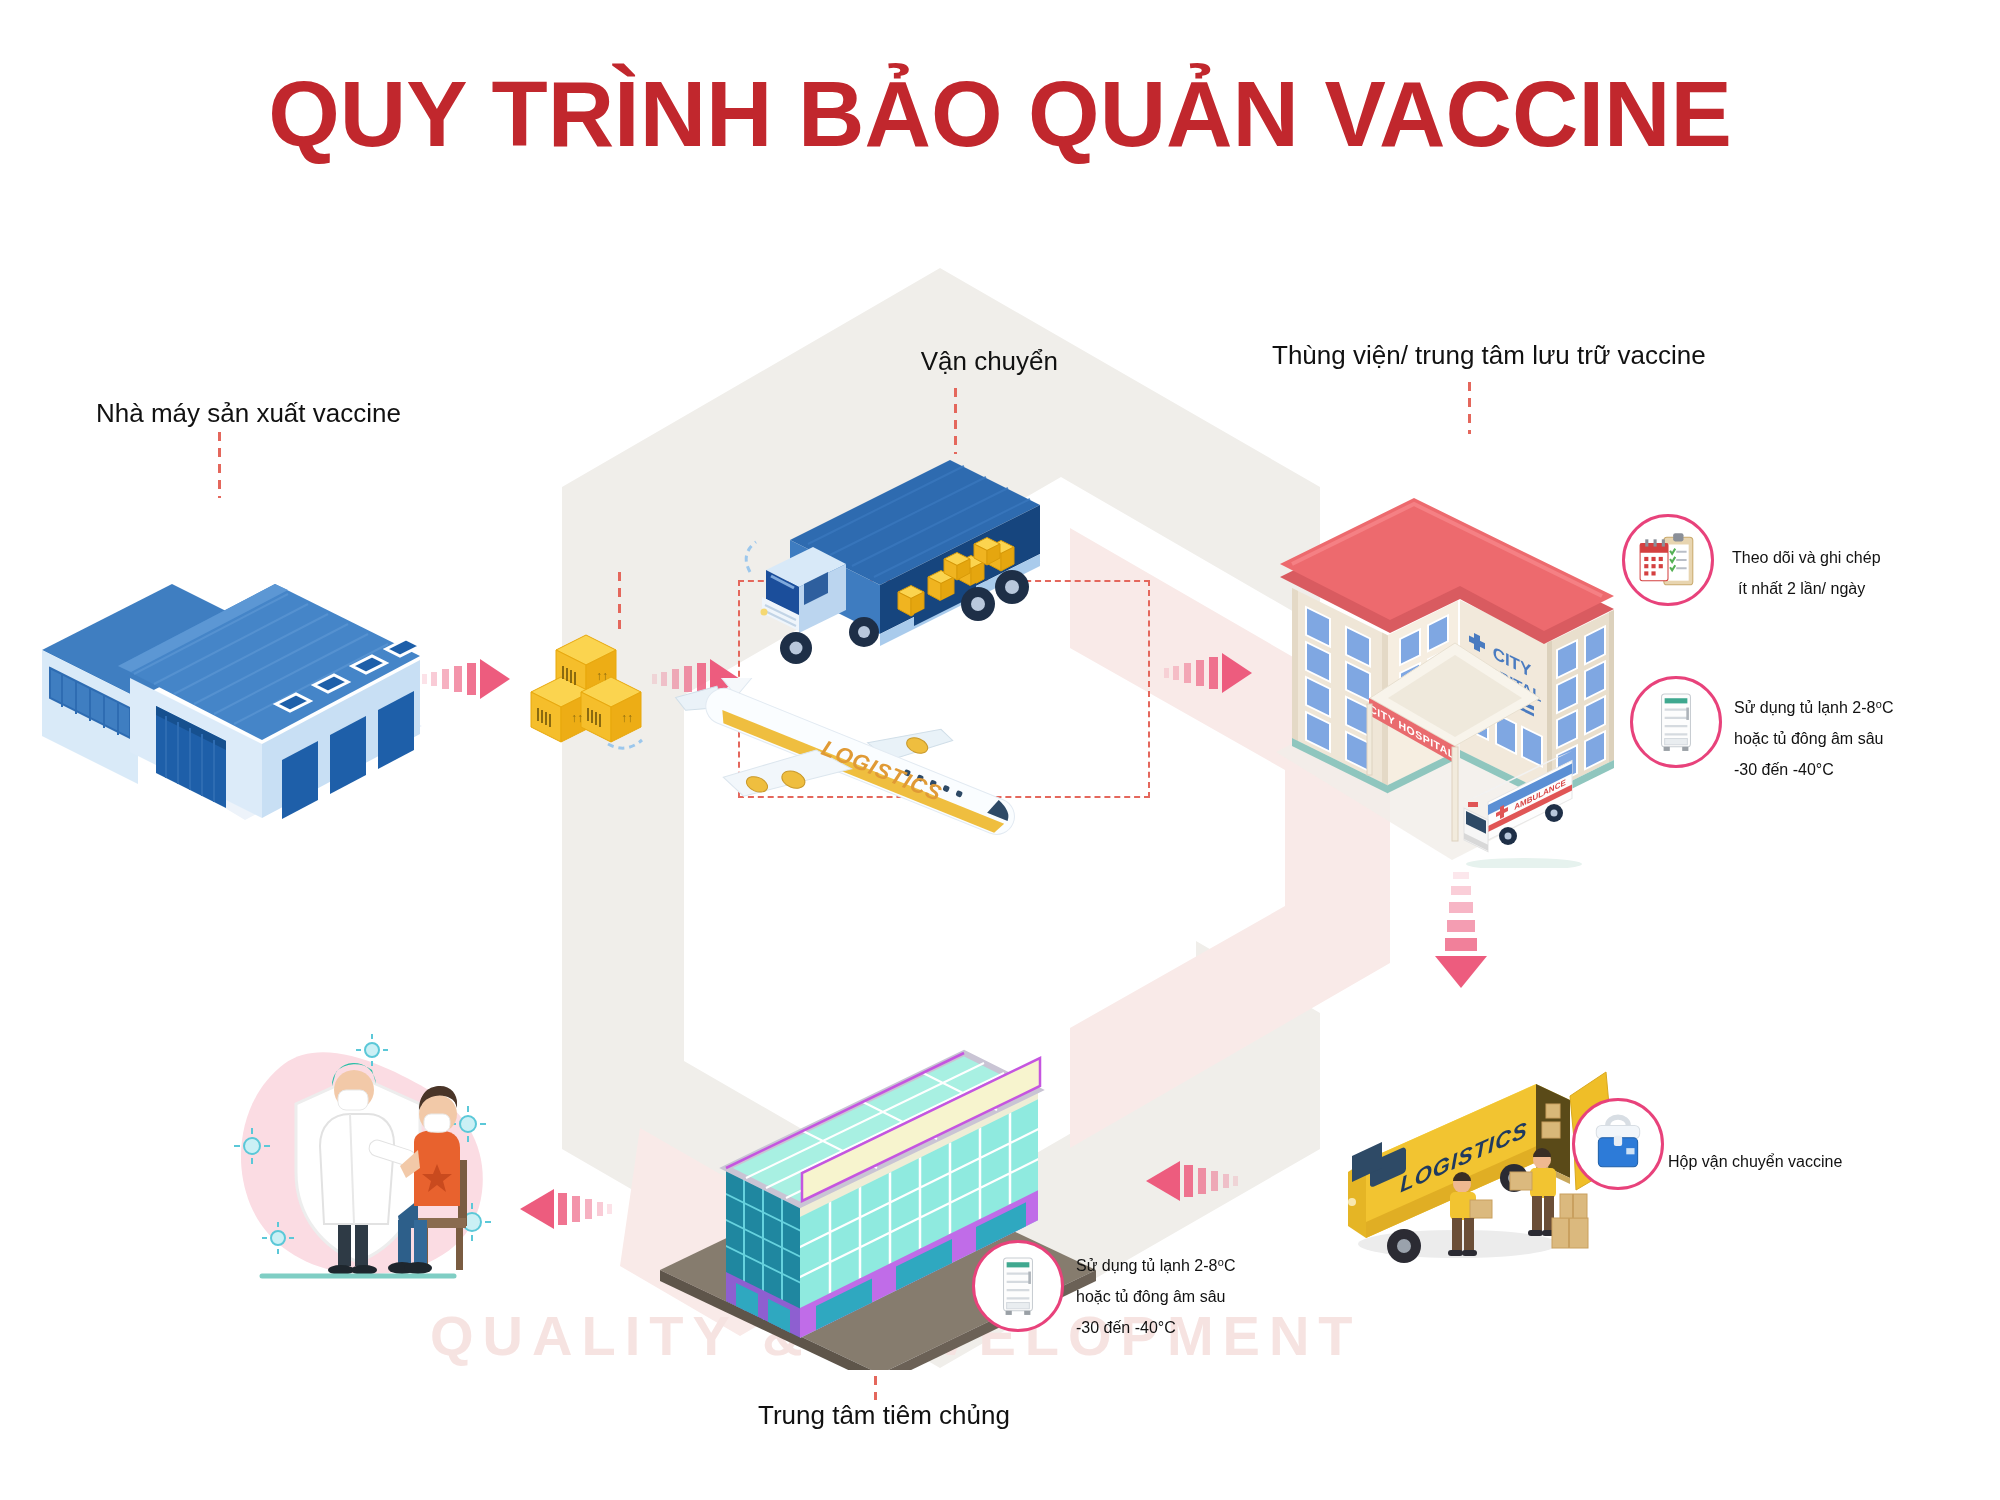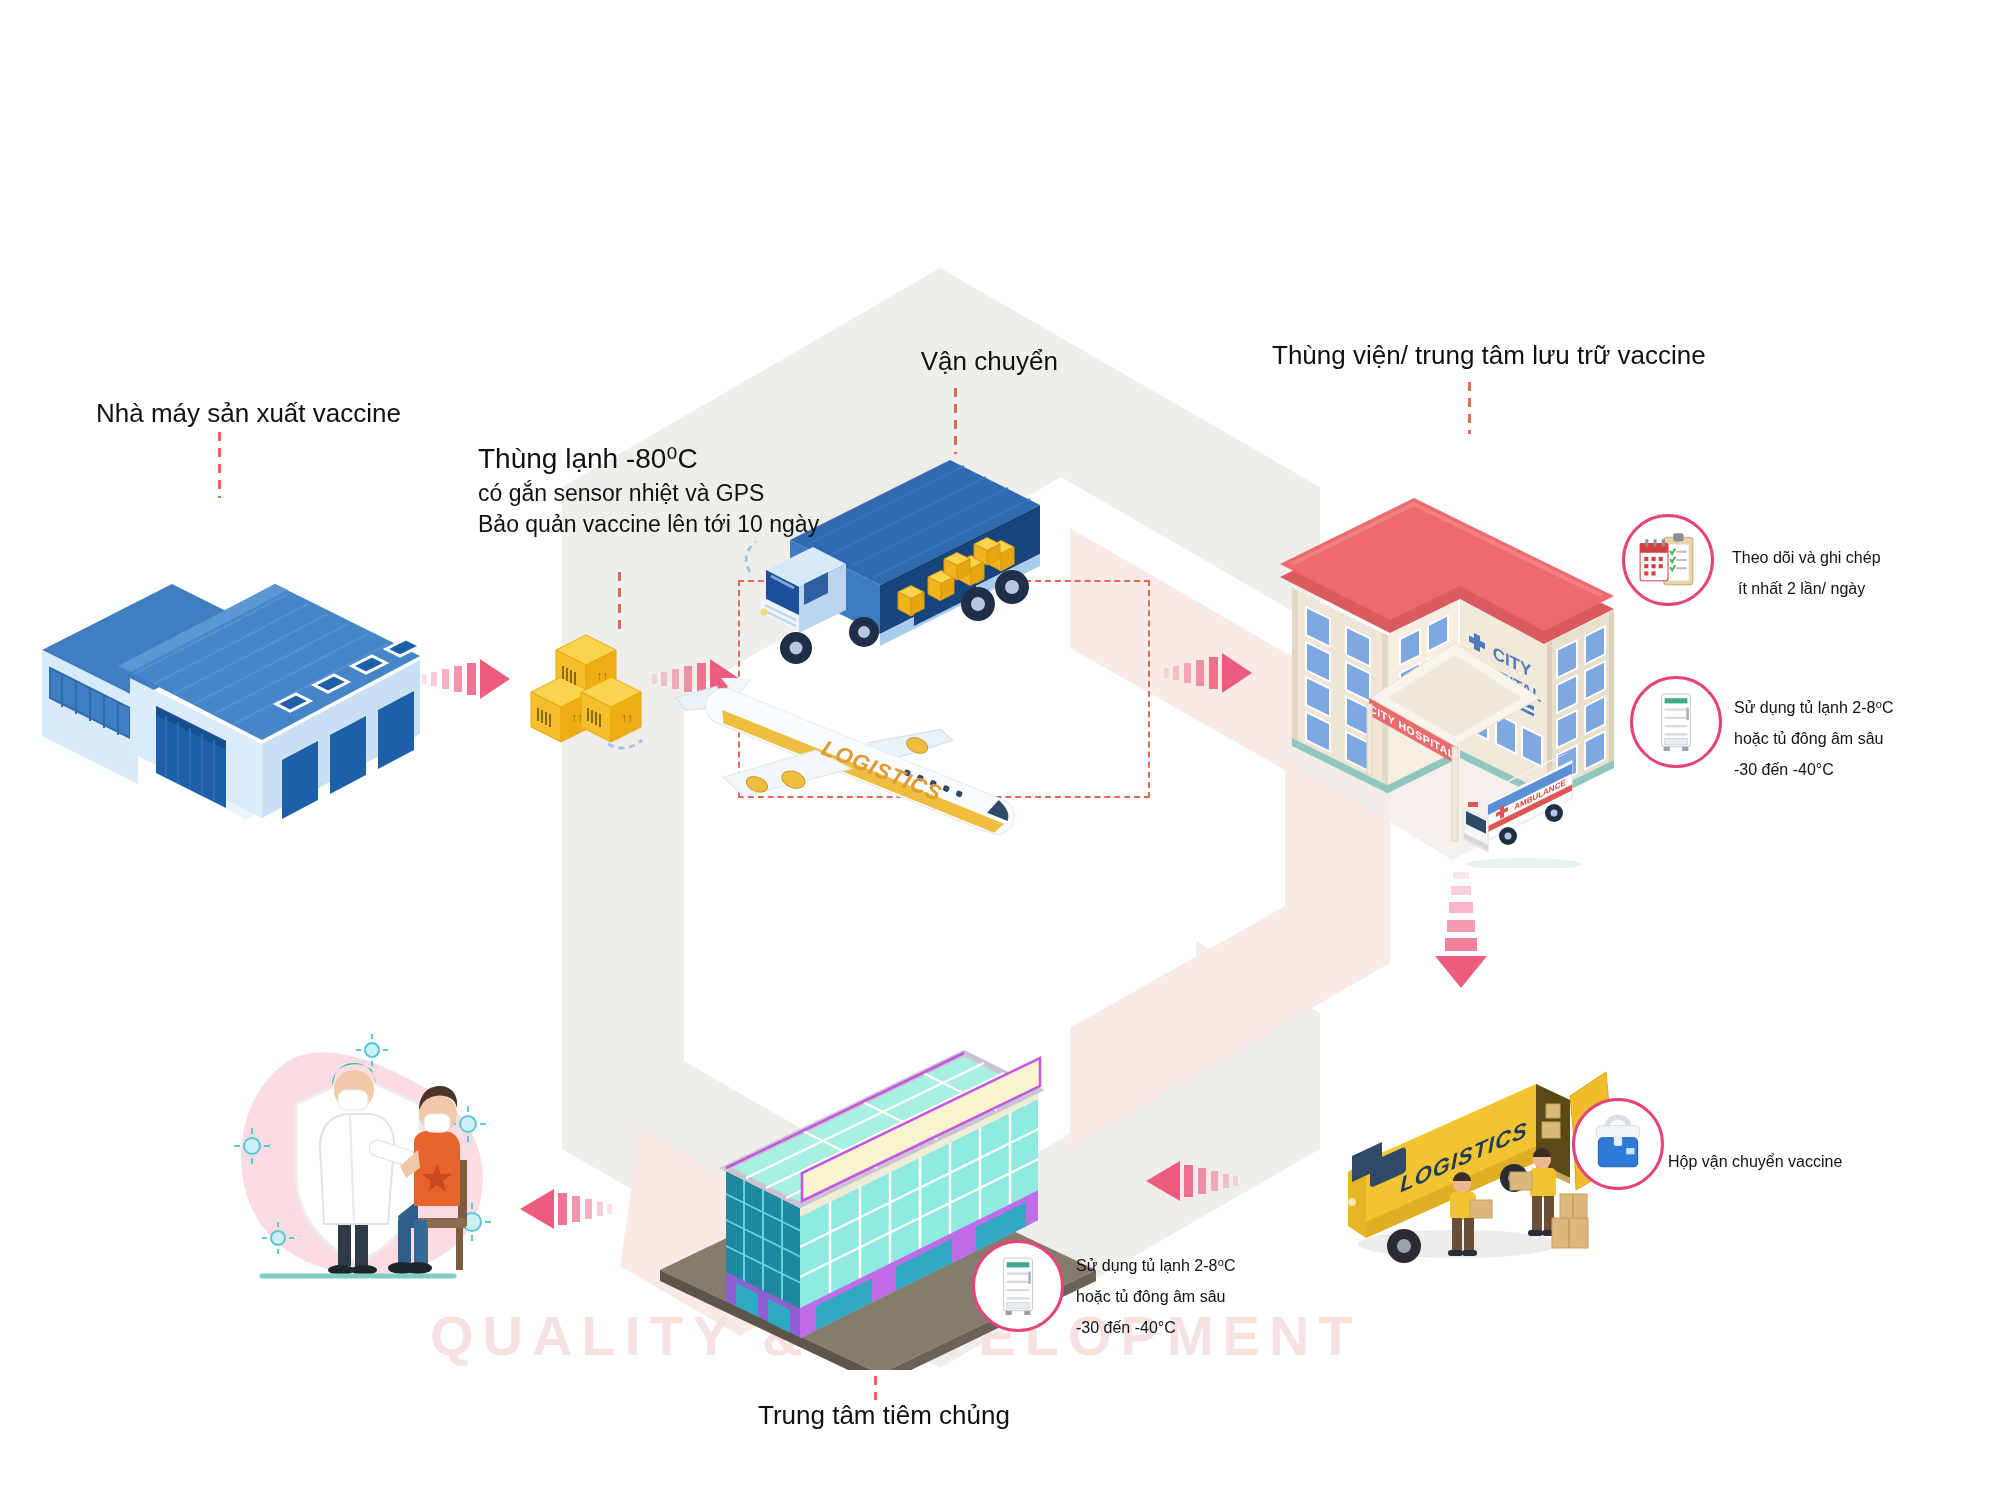--- a/index.html
+++ b/index.html
@@ -73,20 +73,21 @@
 <div class="page">
 
   <svg class="abs wm-logo" viewBox="0 0 900 1200" aria-hidden="true">
     <path d="M430,40 L810,259 L810,399 L551,249 L174,467 L174,833 L430,981 L686,833 L686,713 L810,785 L810,921 L430,1140 L52,921 L52,259 Z" fill="#F0EEEA"></path>
     <path d="M560,300 L880,485 L880,735 L560,920 L560,800 L775,678 L775,542 L560,420 Z" fill="#F9EAE8"></path>
     <path d="M130,900 L360,1032 L230,1108 L110,1038 Z" fill="#F9EAE8"></path>
   </svg>
 
   <div class="abs wm-text">QUALITY &amp; DEVELOPMENT</div>
 
+  <div class="abs title">QUY TRÌNH BẢO QUẢN VACCINE</div>
 
   <div class="abs lbl factory-label">Nhà máy sản xuất vaccine</div>
   <div class="abs leader leader-factory"></div>
 
   <svg class="abs ill factory-ill" width="395" height="330" viewBox="0 0 395 330">
     <polygon points="175,298 352,207 392,228 215,322" fill="#EDF3FA"></polygon>
     <polygon points="12,152 142,86 238,134 108,200" fill="#3F7EC1"></polygon>
     <polygon points="12,152 12,238 108,286 108,200" fill="#D9EAF8"></polygon>
     <polygon points="20,170 100,210 100,240 20,200" fill="#3F7EC1" stroke="#2E6CB2" stroke-width="2"></polygon>
     <path d="M32,177 V209 M46,184 V216 M60,191 V223 M74,198 V230 M88,205 V237" stroke="#2E6CB2" stroke-width="2"></path>
@@ -156,25 +157,20 @@
     <g fill="#ED5C7E">
       <rect x="4" y="18" width="5" height="10" opacity="0.18"></rect>
       <rect x="13" y="16" width="6" height="14" opacity="0.32"></rect>
       <rect x="24" y="13" width="7" height="20" opacity="0.48"></rect>
       <rect x="36" y="10" width="8" height="26" opacity="0.66"></rect>
       <rect x="49" y="7" width="9" height="32" opacity="0.85"></rect>
       <polygon points="62,3 92,23 62,43"></polygon>
     </g>
   </svg>
 
-  <div class="abs coldbox-text">
-    <div class="l1">Thùng lạnh -80⁰C</div>
-    <div class="l2">có gắn sensor nhiệt và GPS</div>
-    <div class="l3">Bảo quản vaccine lên tới 10 ngày</div>
-  </div>
   <div class="abs leader leader-coldbox"></div>
 
   <div class="abs lbl transport-label">Vận chuyển</div>
   <div class="abs leader leader-transport"></div>
   <div class="abs transport-frame"></div>
 
   <svg class="abs ill truck-ill" width="318" height="232" viewBox="0 0 318 232">
     <polygon points="52,88 212,8 302,53 142,133" fill="#2E6BB0"></polygon>
     <path d="M70,92 L226,14 M92,103 L248,25 M114,114 L270,36 M136,125 L292,47" stroke="#3A78BE" stroke-width="2" opacity="0.8"></path>
     <polygon points="142,133 302,53 302,102 142,182" fill="#16457E"></polygon>

